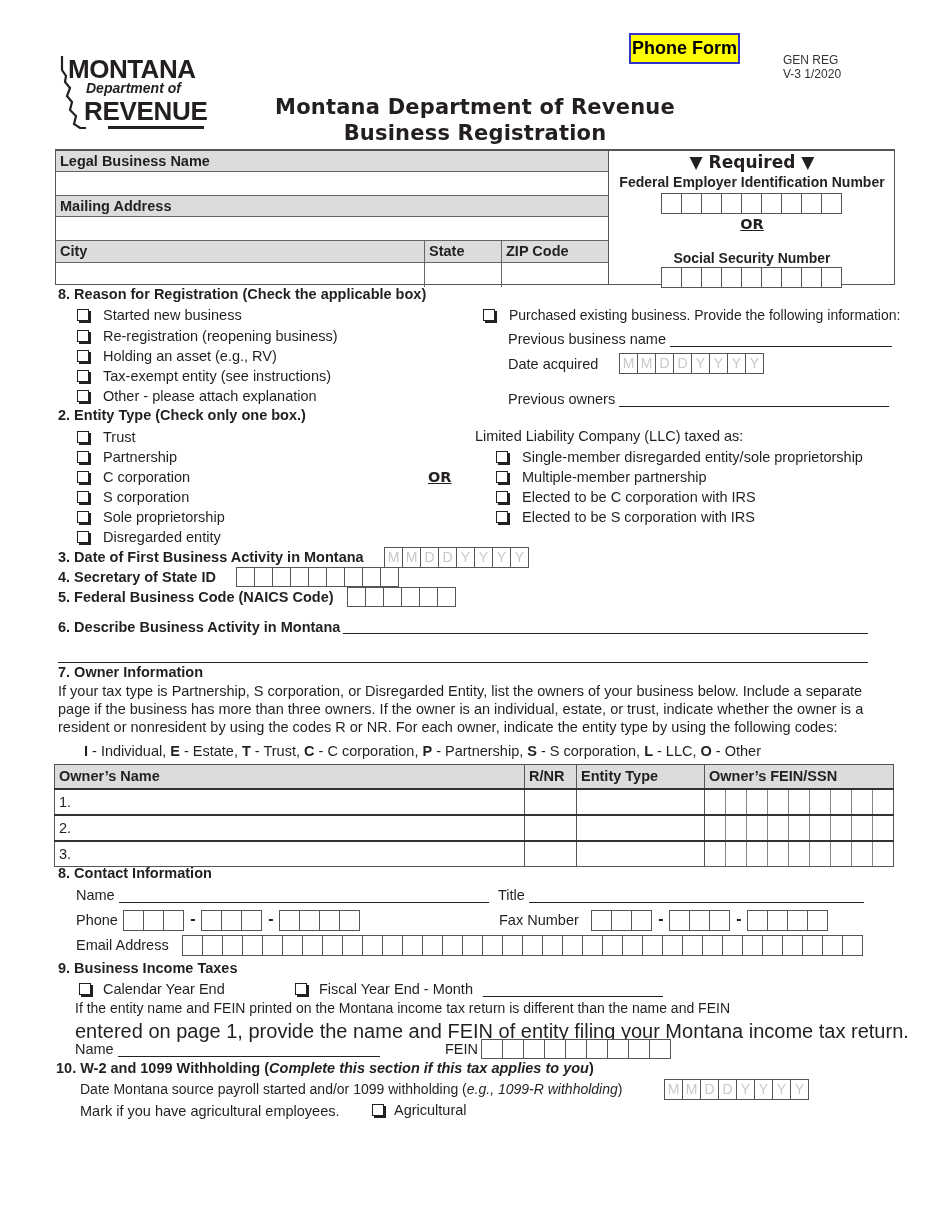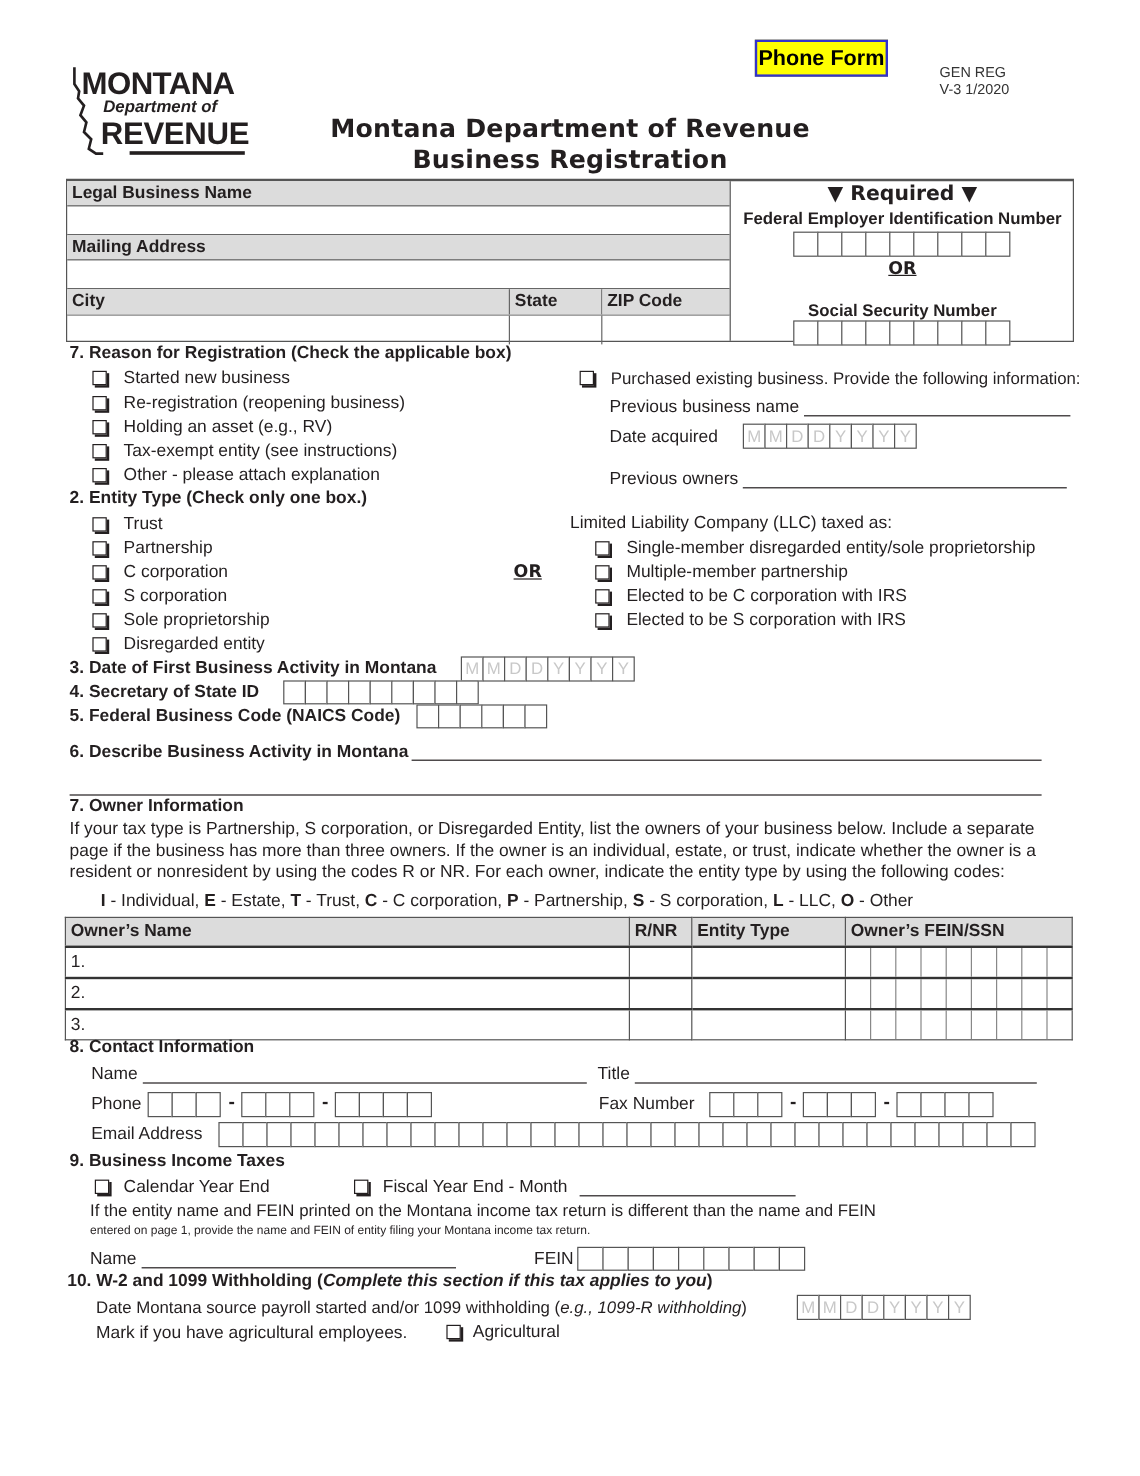--- a/index.html
+++ b/index.html
@@ -103,21 +103,21 @@
         <div class="box"></div>
         <div class="box"></div>
         <div class="box"></div>
         <div class="box"></div>
         <div class="box"></div>
         <div class="box"></div>
     </div>
   </div>
 </div>
 
-<div class="abs sec" style="left:58px;top:286px;">7. Reason for Registration (Check the applicable box)</div>
+<div class="abs sec" style="left:58px;top:286px;">8. Reason for Registration (Check the applicable box)</div>
 <div class="opt" style="left:77px;top:307px;">
     <span class="cb"></span>
     <span class="lbl">Started new business</span>
   </div>
 <div class="opt" style="left:77px;top:328px;">
     <span class="cb"></span>
     <span class="lbl">Re-registration (reopening business)</span>
   </div>
 <div class="opt" style="left:77px;top:348px;">
     <span class="cb"></span>
@@ -387,21 +387,21 @@
 <div class="opt" style="left:79px;top:981px;">
     <span class="cb"></span>
     <span class="lbl" style="left:24px;">Calendar Year End</span>
   </div>
 <div class="opt" style="left:295px;top:981px;">
     <span class="cb"></span>
     <span class="lbl" style="left:24px;">Fiscal Year End - Month</span>
   </div>
 <div class="abs uline" style="left:483px;top:983px;width:180px;height:14px;"></div>
 <div class="abs txt" style="left:75px;top:1000px;font-size:14px;">If the entity name and FEIN printed on the Montana income tax return is different than the name and FEIN</div>
-<div class="abs txt" style="left:75px;top:1020px;font-size:10px;">entered on page 1, provide the name and FEIN of entity filing your Montana income tax return.</div>
+<div class="abs txt" style="left:75px;top:1020px;font-size:20px;">entered on page 1, provide the name and FEIN of entity filing your Montana income tax return.</div>
 <div class="abs txt" style="left:75px;top:1041px;">
   <span>Name</span>
   <span class="uline" style="width:262px;height:14px;"></span>
 </div>
 <div class="abs txt" style="left:445px;top:1041px;">FEIN</div>
 <div class="abs boxrow" style="left:482px;top:1039px;">
   <div class="box" style="width:22px;height:20px;"></div>
     <div class="box" style="width:22px;height:20px;"></div>
     <div class="box" style="width:22px;height:20px;"></div>
     <div class="box" style="width:22px;height:20px;"></div>

